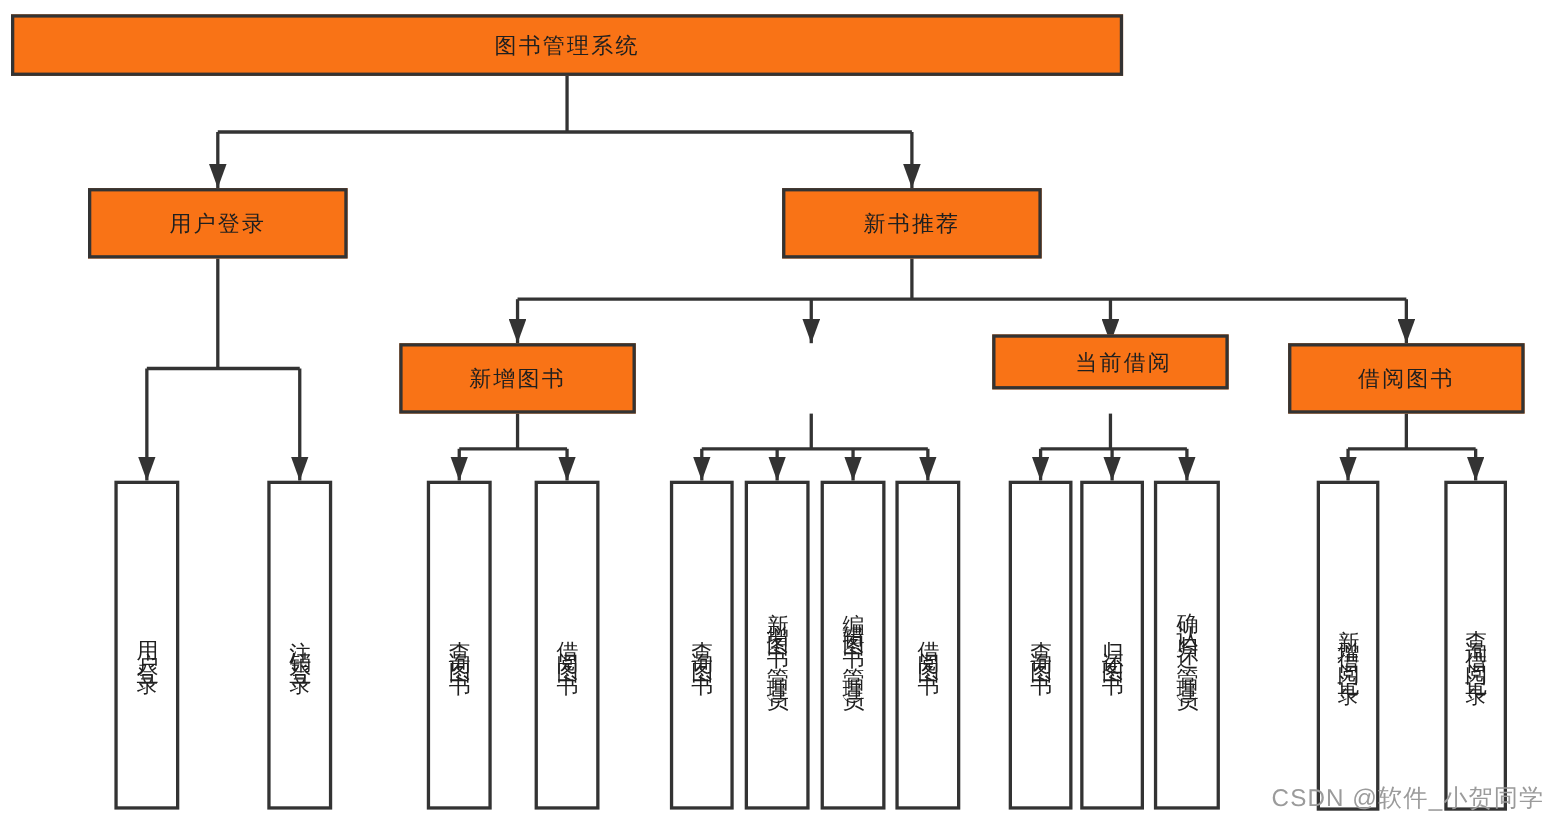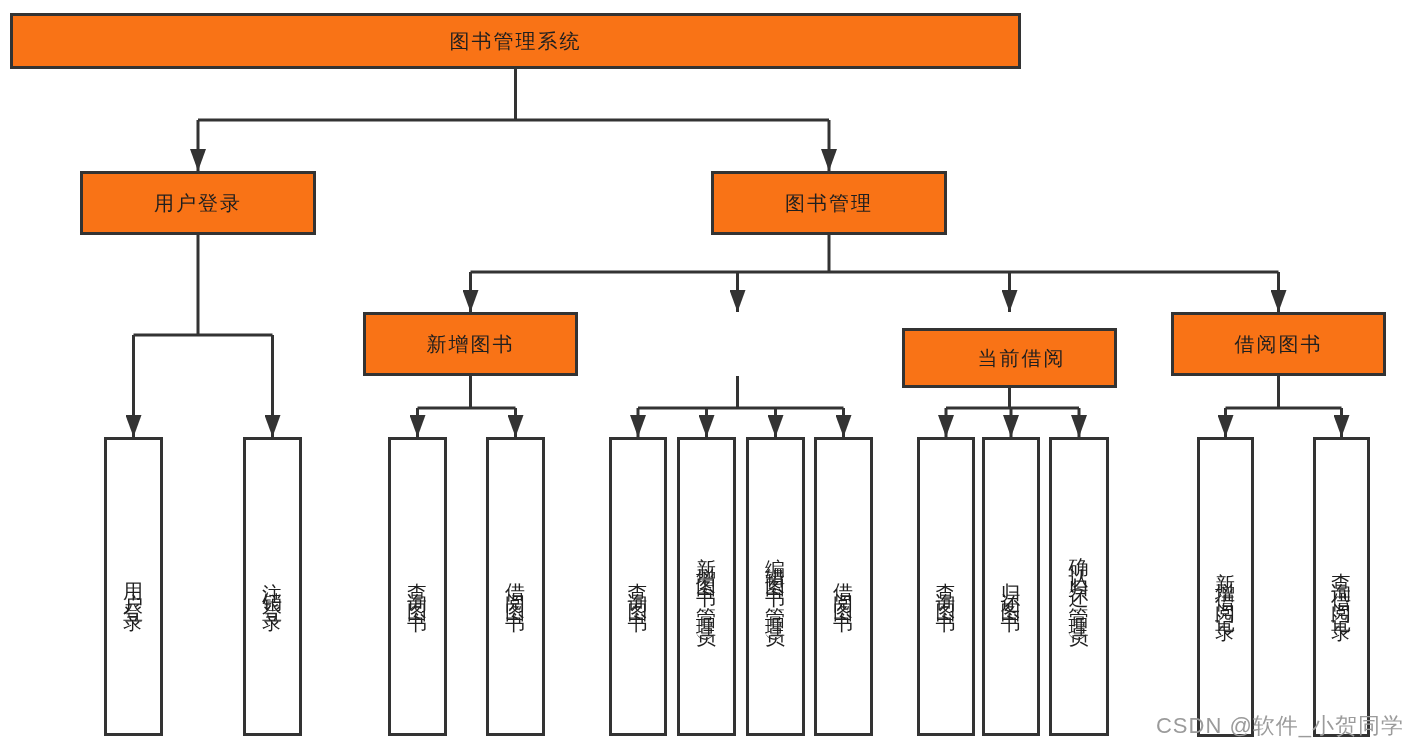--- a/index.html
+++ b/index.html
@@ -109,24 +109,24 @@
       <path d="M1278.5 376 V408"></path>
       <path d="M1225.5 408 H1341.5"></path>
       <path d="M1225.5 408 V437" marker-end="url(#arrow)"></path>
       <path d="M1341.5 408 V437" marker-end="url(#arrow)"></path>
     </g>
   </svg>
 
   <div class="node" style="left:10px; top:13px; width:1011px; height:56px;">图书管理系统</div>
 
   <div class="node" style="left:80px; top:171px; width:236px; height:64px;">用户登录</div>
-  <div class="node" style="left:711px; top:171px; width:236px; height:64px;">图书管理</div>
+  <div class="node" style="left:711px; top:171px; width:236px; height:64px;">新书推荐</div>
 
   <div class="node" style="left:363px; top:312px; width:215px; height:64px;">新增图书</div>
-  <div class="node" style="left:902px; top:328px; width:215px; height:60px;padding-left:24px;">当前借阅</div>
+  <div class="node" style="left:902px; top:304px; width:215px; height:50px;padding-left:24px;">当前借阅</div>
   <div class="node" style="left:1171px; top:312px; width:215px; height:64px;">借阅图书</div>
 
   <div class="leaf" style="left:104px; top:437px; width:59px; height:299px;">用户登录</div>
   <div class="leaf" style="left:243px; top:437px; width:59px; height:299px;">注销登录</div>
 
   <div class="leaf" style="left:388px; top:437px; width:59px; height:299px;">查询图书</div>
   <div class="leaf" style="left:486px; top:437px; width:59px; height:299px;">借阅图书</div>
 
   <div class="leaf" style="left:609px; top:437px; width:58px; height:299px;">查询图书</div>
   <div class="leaf" style="left:677px; top:437px; width:59px; height:299px;">新增图书（管理员）</div>

